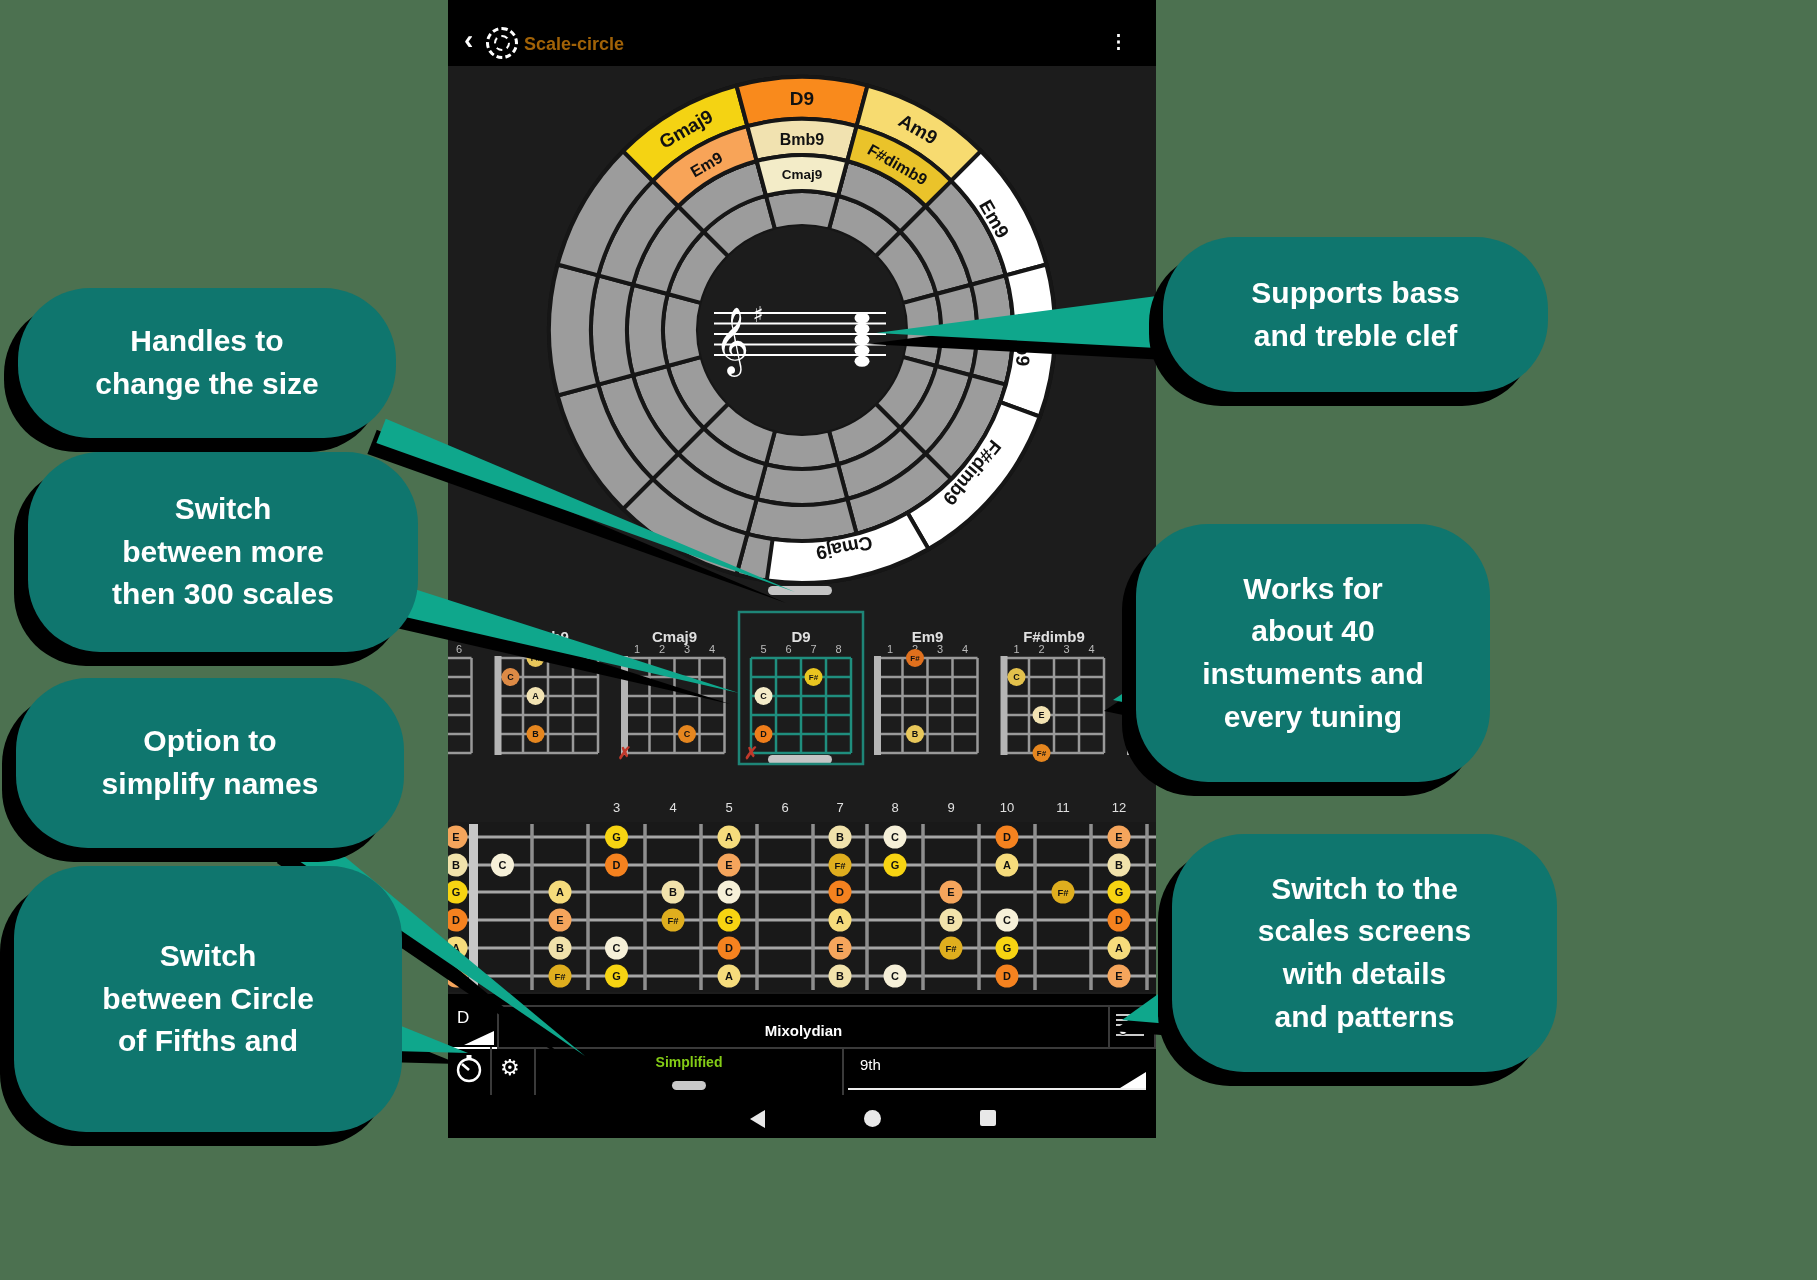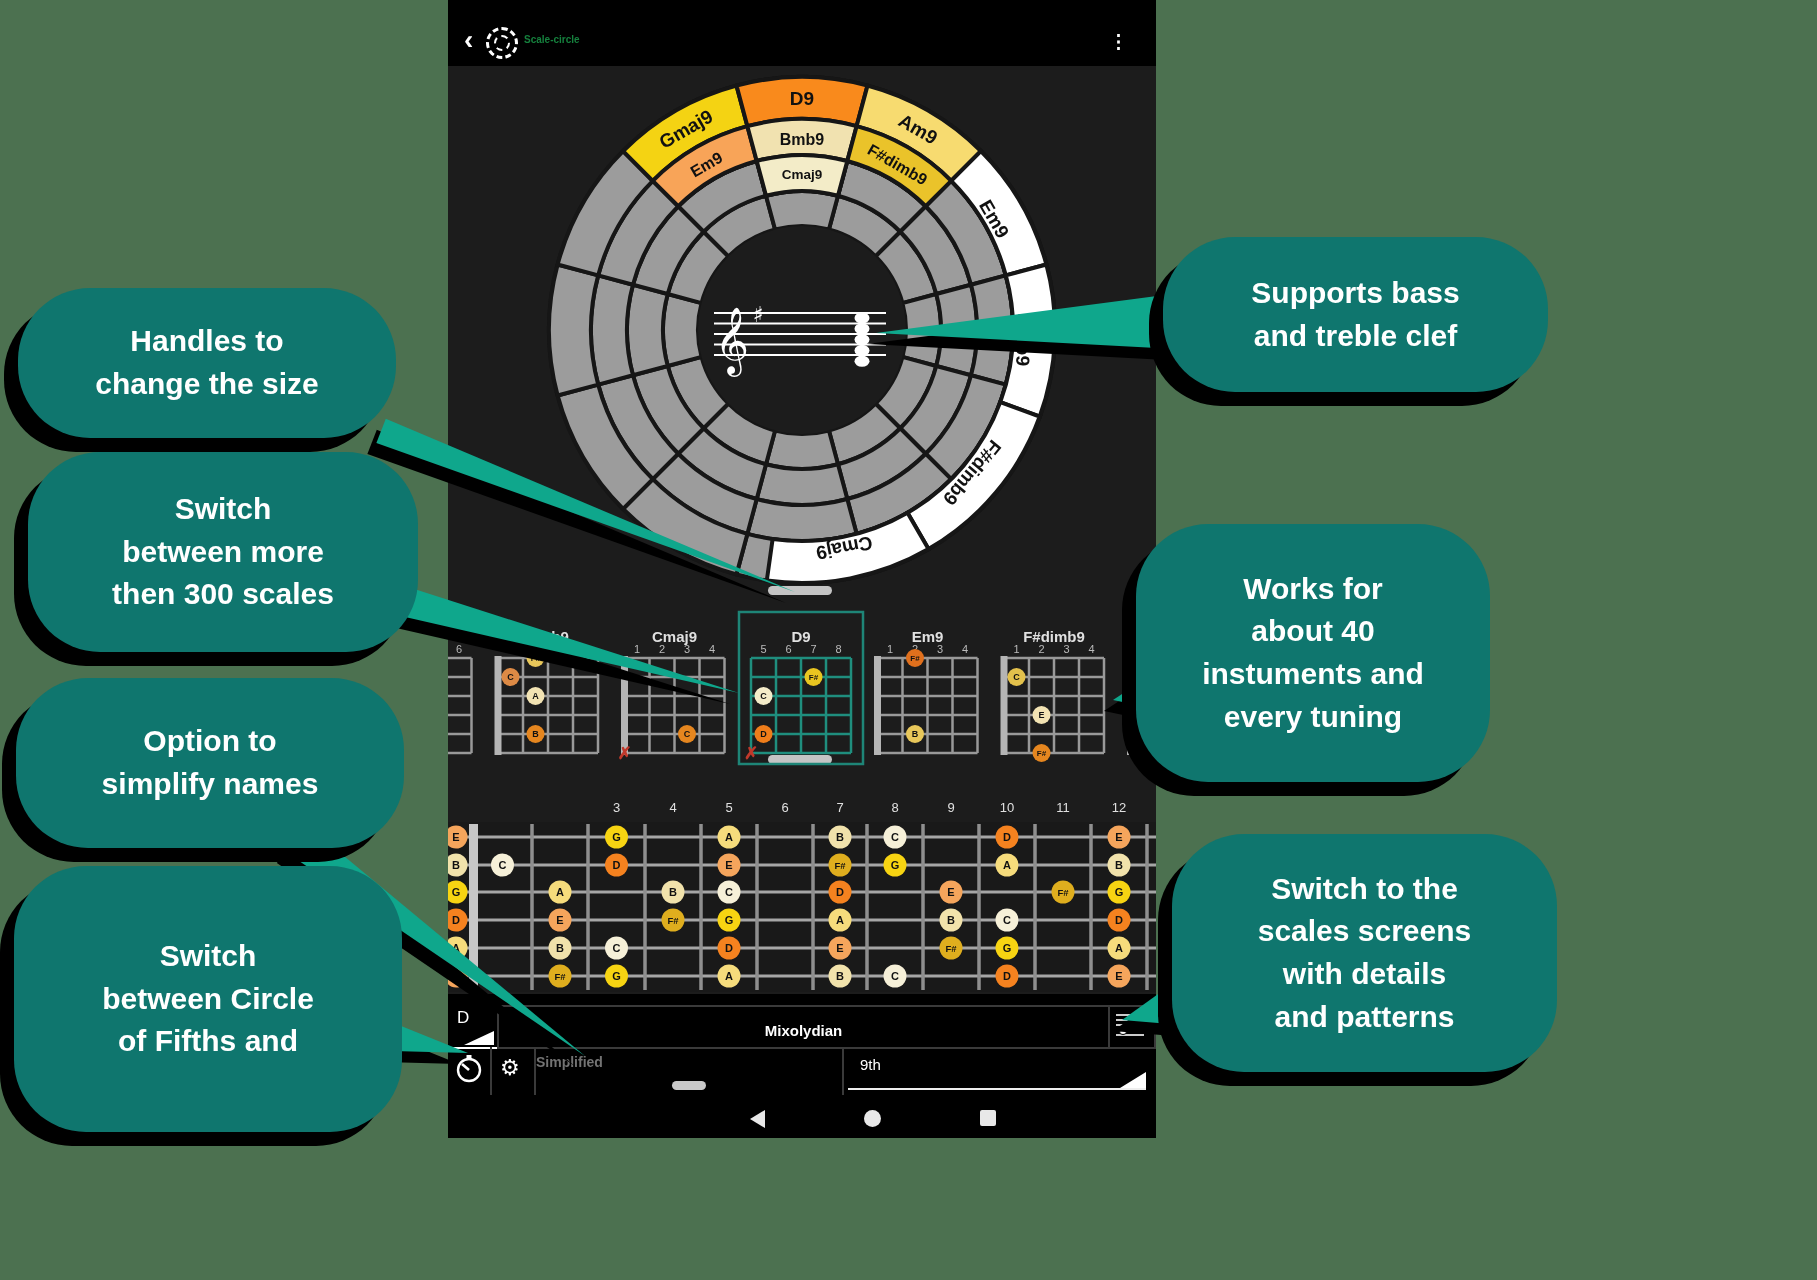--- a/index.html
+++ b/index.html
@@ -9,40 +9,40 @@
   
   .phone{position:absolute;left:448px;top:0;width:708px;height:1138px;
          background:#1C1C1C;overflow:hidden;z-index:1;}
   .statusbar{position:absolute;top:0;left:0;width:812px;height:20px;background:#000;}
   .statusbar .time{position:absolute;right:10px;top:2px;color:#fff;font-size:13px;font-weight:bold;}
   .statusbar svg{position:absolute;right:52px;top:2px;}
   .appbar{position:absolute;top:20px;left:0;width:708px;height:46px;background:#000;}
   .back-chevron{position:absolute;left:16px;top:4px;color:#fff;font-size:28px;font-weight:bold;}
   .app-icon{position:absolute;left:38px;top:7px;width:26px;height:26px;border:3px dashed #fff;border-radius:50%;}
   .app-icon i{position:absolute;left:5px;top:5px;width:12px;height:12px;border:2px dashed #fff;border-radius:50%;}
-  .appbar .title{position:absolute;left:76px;top:14px;color:#15803d;font-size:10px;font-weight:bold;}
+  .appbar .title{position:absolute;left:76px;top:14px;color:#a16207;font-size:18px;font-weight:bold;}
   .overflow{position:absolute;right:28px;top:10px;color:#fff;font-size:19px;font-weight:bold;letter-spacing:0;}
   #gfx{position:absolute;left:0;top:0;pointer-events:none;}
 
   
   .bottom-black{position:absolute;left:0;top:994px;width:708px;height:144px;background:#000;}
   .controls{position:absolute;left:0;top:1001px;width:708px;height:94px;background:#000;}
   .d-chip{position:absolute;left:0;top:2px;width:49px;height:44px;border-bottom:2px solid #fff;}
   .d-chip .key{position:absolute;left:9px;top:5px;color:#fff;font-size:17px;}
   .d-chip .fold{position:absolute;right:3px;bottom:2px;width:0;height:0;
                 border-left:30px solid transparent;border-bottom:14px solid #fff;}
   .mix-box{position:absolute;left:49px;top:4px;width:655px;height:40px;border:2px solid #3A3A3A;}
   .mix-box .scale-name{position:absolute;left:0;right:46px;top:15px;text-align:center;
                 color:#fff;font-size:15px;font-weight:bold;}
   .staff-btn{position:absolute;right:0;top:0;width:44px;height:40px;border-left:2px solid #3A3A3A;}
   .row2-cell{position:absolute;top:46px;height:48px;border-right:2px solid #3A3A3A;}
   .gauge-btn{left:0;width:42px;} .gear-btn{left:44px;width:42px;}
   .gear-btn span{position:absolute;left:8px;top:8px;color:#fff;font-size:22px;font-family:"DejaVu Sans",sans-serif;}
   .simpl-cell{left:88px;width:306px;}
-  .simpl-cell .lbl{position:absolute;left:0;right:0;top:7px;color:#737373;font-size:14px;font-weight:bold;}
+  .simpl-cell .lbl{position:absolute;left:0;right:0;top:7px;text-align:center;color:#84cc16;font-size:14px;font-weight:bold;}
   .simpl-cell .toggle{position:absolute;left:50%;margin-left:-17px;bottom:5px;width:34px;height:9px;
                 border-radius:5px;background:#C9C9C9;}
   .ninth-cell{left:396px;width:312px;border-right:none;}
   .ninth-cell .lbl{position:absolute;left:16px;top:9px;color:#fff;font-size:15px;}
   .ninth-cell .uline{position:absolute;left:4px;right:10px;bottom:5px;height:2px;background:#EEE;}
   .ninth-cell .fold{position:absolute;right:10px;bottom:7px;width:0;height:0;
                 border-left:26px solid transparent;border-bottom:16px solid #fff;}
   .navbar{position:absolute;left:0;top:1100px;width:708px;height:38px;background:#000;}
   .nav-back{position:absolute;left:302px;top:10px;width:0;height:0;
             border-top:9px solid transparent;border-bottom:9px solid transparent;border-right:15px solid #E8E8E8;}

